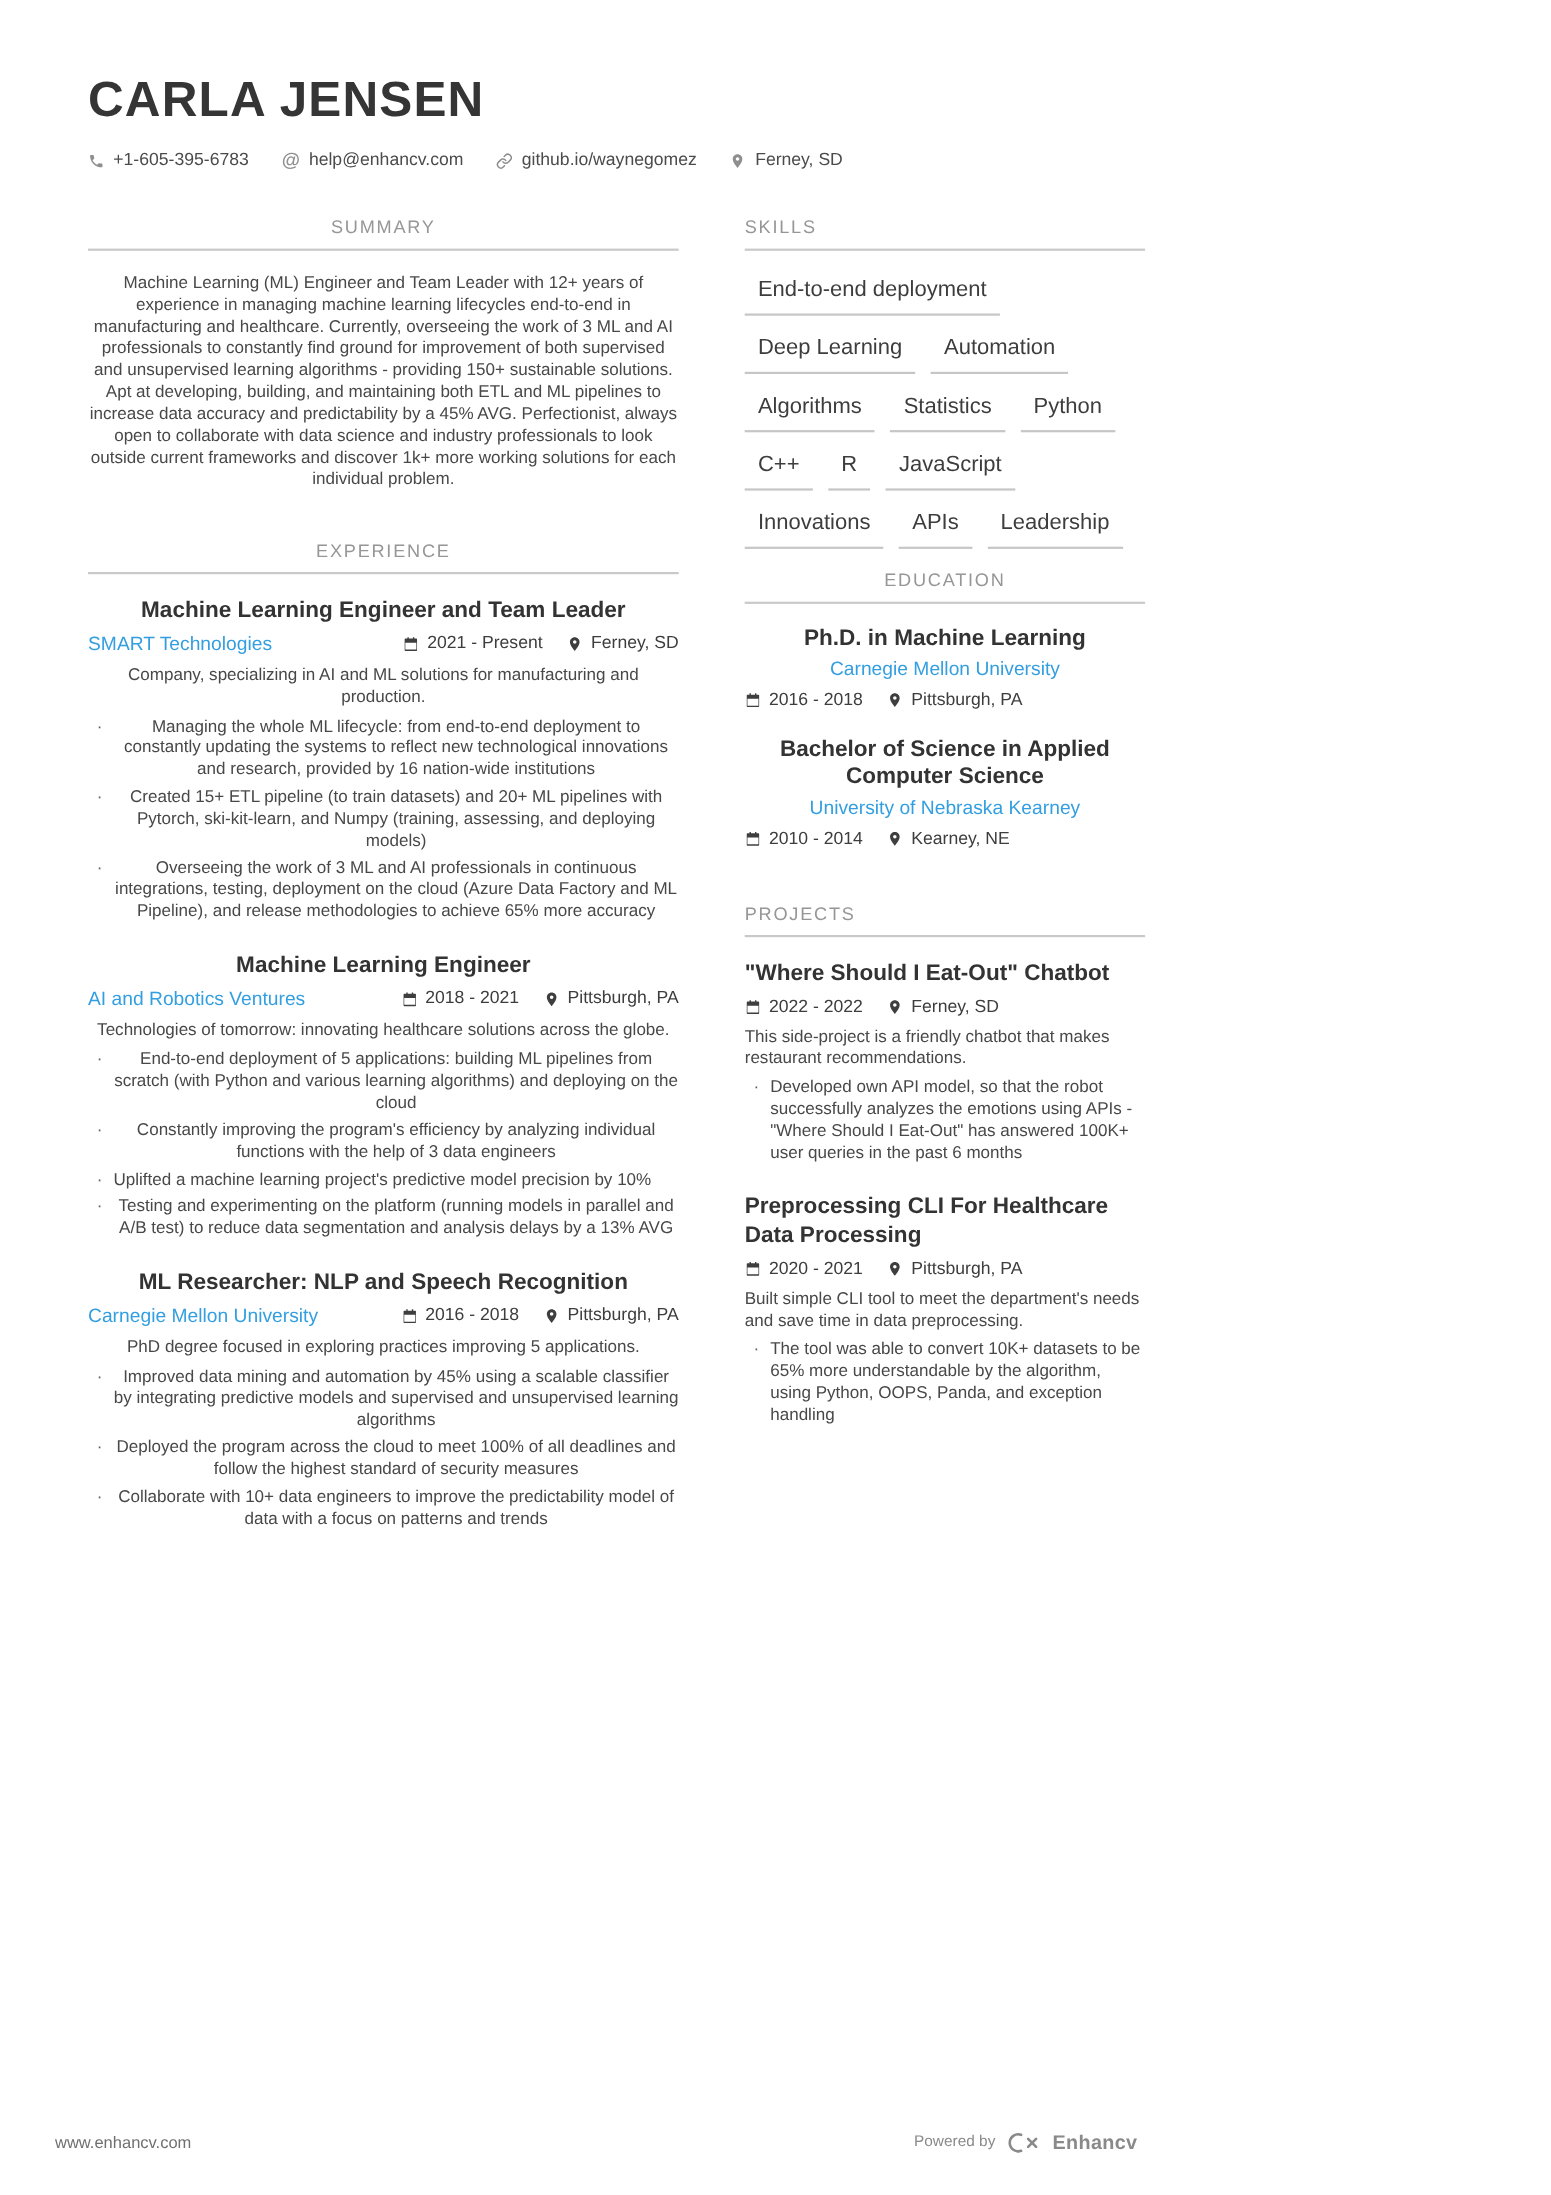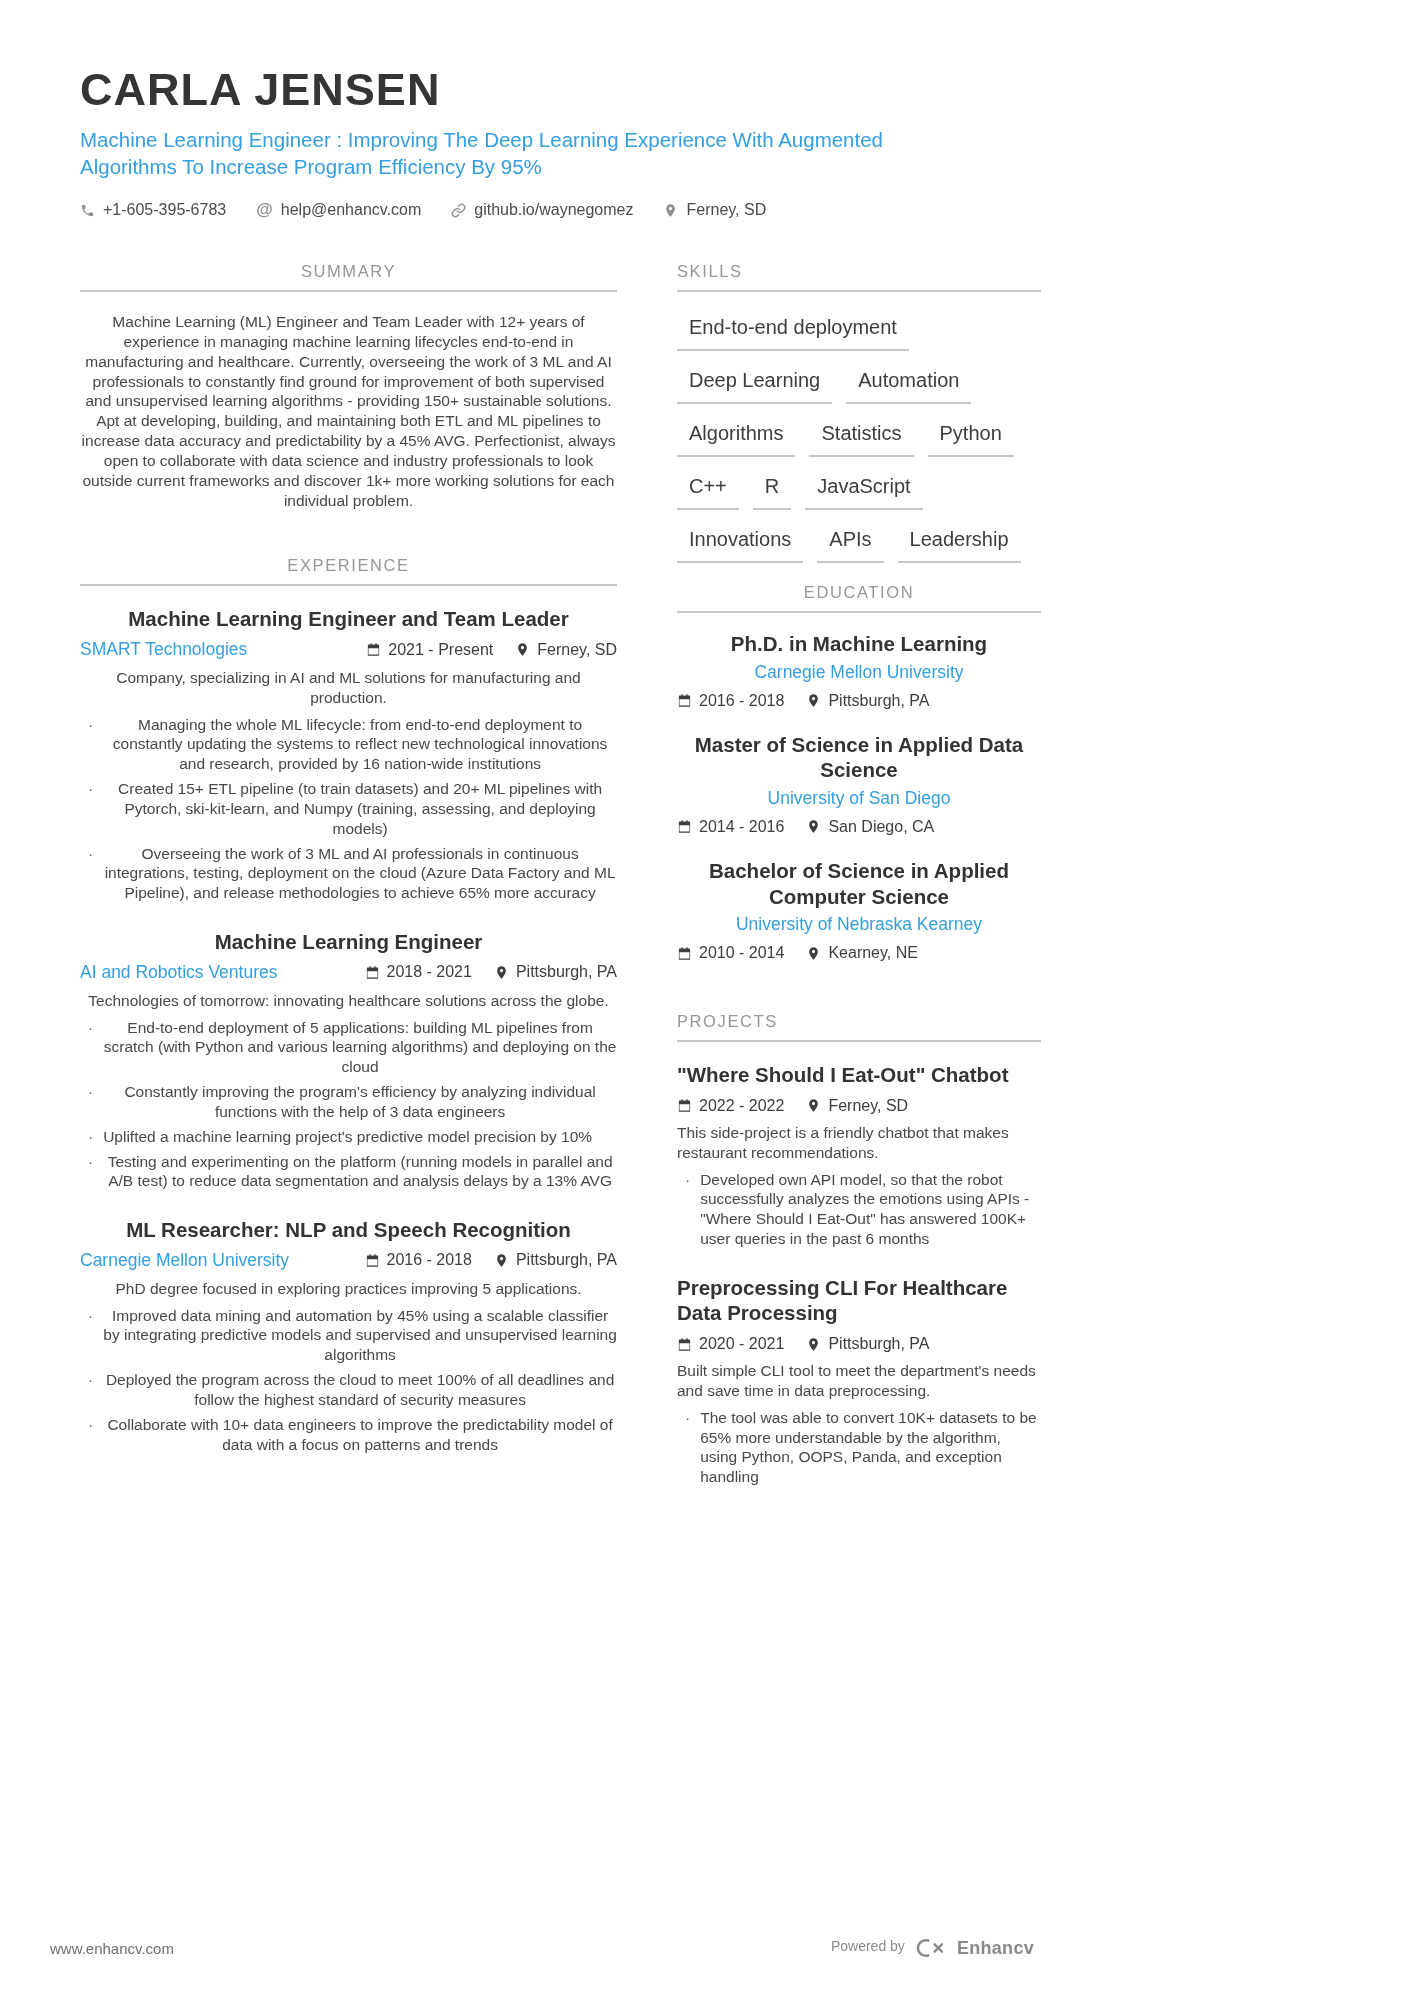--- a/index.html
+++ b/index.html
@@ -63,21 +63,20 @@
   .brand-mark { stroke:#8a8a8a; fill:none; stroke-width:2.6; stroke-linecap:round; }
 </style>
 </head>
 <body>
 
 <div class="page">
   <div class="inner">
 
     <header>
       <h1 class="name">CARLA JENSEN</h1>
-      <div class="headline">Machine Learning Engineer : Improving The Deep Learning Experience With Augmented Algorithms To Increase Program Efficiency By 95%</div>
       <div class="contact-row">
         <span class="contact-item">
           <svg width="15" height="15" viewBox="0 0 24 24">
               <path class="icon-gray" d="M6.62 10.79c1.44 2.83 3.76 5.14 6.59 6.59l2.2-2.2c.27-.27.67-.36 1.02-.24 1.12.37 2.33.57 3.57.57.55 0 1 .45 1 1V20c0 .55-.45 1-1 1-9.39 0-17-7.61-17-17 0-.55.45-1 1-1h3.5c.55 0 1 .45 1 1 0 1.25.2 2.45.57 3.57.11.35.03.74-.25 1.02l-2.2 2.2z"></path>
             </svg>
           <span>+1-605-395-6783</span>
         </span>
         <span class="contact-item">
           <span class="at-glyph">@</span>
           <span>help@enhancv.com</span>
@@ -260,38 +259,20 @@
               </span>
               <span class="meta-item">
                 <svg width="15" height="15" viewBox="0 0 24 24">
                     <path class="icon-dark" d="M12 2c-3.9 0-7 3.1-7 7 0 5.3 7 13 7 13s7-7.7 7-13c0-3.9-3.1-7-7-7zm0 9.5c-1.4 0-2.5-1.1-2.5-2.5S10.6 6.5 12 6.5s2.5 1.1 2.5 2.5-1.1 2.5-2.5 2.5z"></path>
                   </svg>
                 <span>Pittsburgh, PA</span>
               </span>
             </div>
           </article>
 
-          <article class="edu">
-            <h3 class="item-title">Master of Science in Applied Data Science</h3>
-            <a class="school-link">University of San Diego</a>
-            <div class="meta edu-meta">
-              <span class="meta-item">
-                <svg width="15" height="15" viewBox="0 0 24 24">
-                    <path class="icon-dark" d="M7 2h2v2h6V2h2v2h3a1 1 0 0 1 1 1v16a1 1 0 0 1-1 1H4a1 1 0 0 1-1-1V5a1 1 0 0 1 1-1h3V2zm13 8H4v10h16V10z"></path>
-                  </svg>
-                <span>2014 - 2016</span>
-              </span>
-              <span class="meta-item">
-                <svg width="15" height="15" viewBox="0 0 24 24">
-                    <path class="icon-dark" d="M12 2c-3.9 0-7 3.1-7 7 0 5.3 7 13 7 13s7-7.7 7-13c0-3.9-3.1-7-7-7zm0 9.5c-1.4 0-2.5-1.1-2.5-2.5S10.6 6.5 12 6.5s2.5 1.1 2.5 2.5-1.1 2.5-2.5 2.5z"></path>
-                  </svg>
-                <span>San Diego, CA</span>
-              </span>
-            </div>
-          </article>
 
           <article class="edu">
             <h3 class="item-title">Bachelor of Science in Applied Computer Science</h3>
             <a class="school-link">University of Nebraska Kearney</a>
             <div class="meta edu-meta">
               <span class="meta-item">
                 <svg width="15" height="15" viewBox="0 0 24 24">
                     <path class="icon-dark" d="M7 2h2v2h6V2h2v2h3a1 1 0 0 1 1 1v16a1 1 0 0 1-1 1H4a1 1 0 0 1-1-1V5a1 1 0 0 1 1-1h3V2zm13 8H4v10h16V10z"></path>
                   </svg>
                 <span>2010 - 2014</span>

